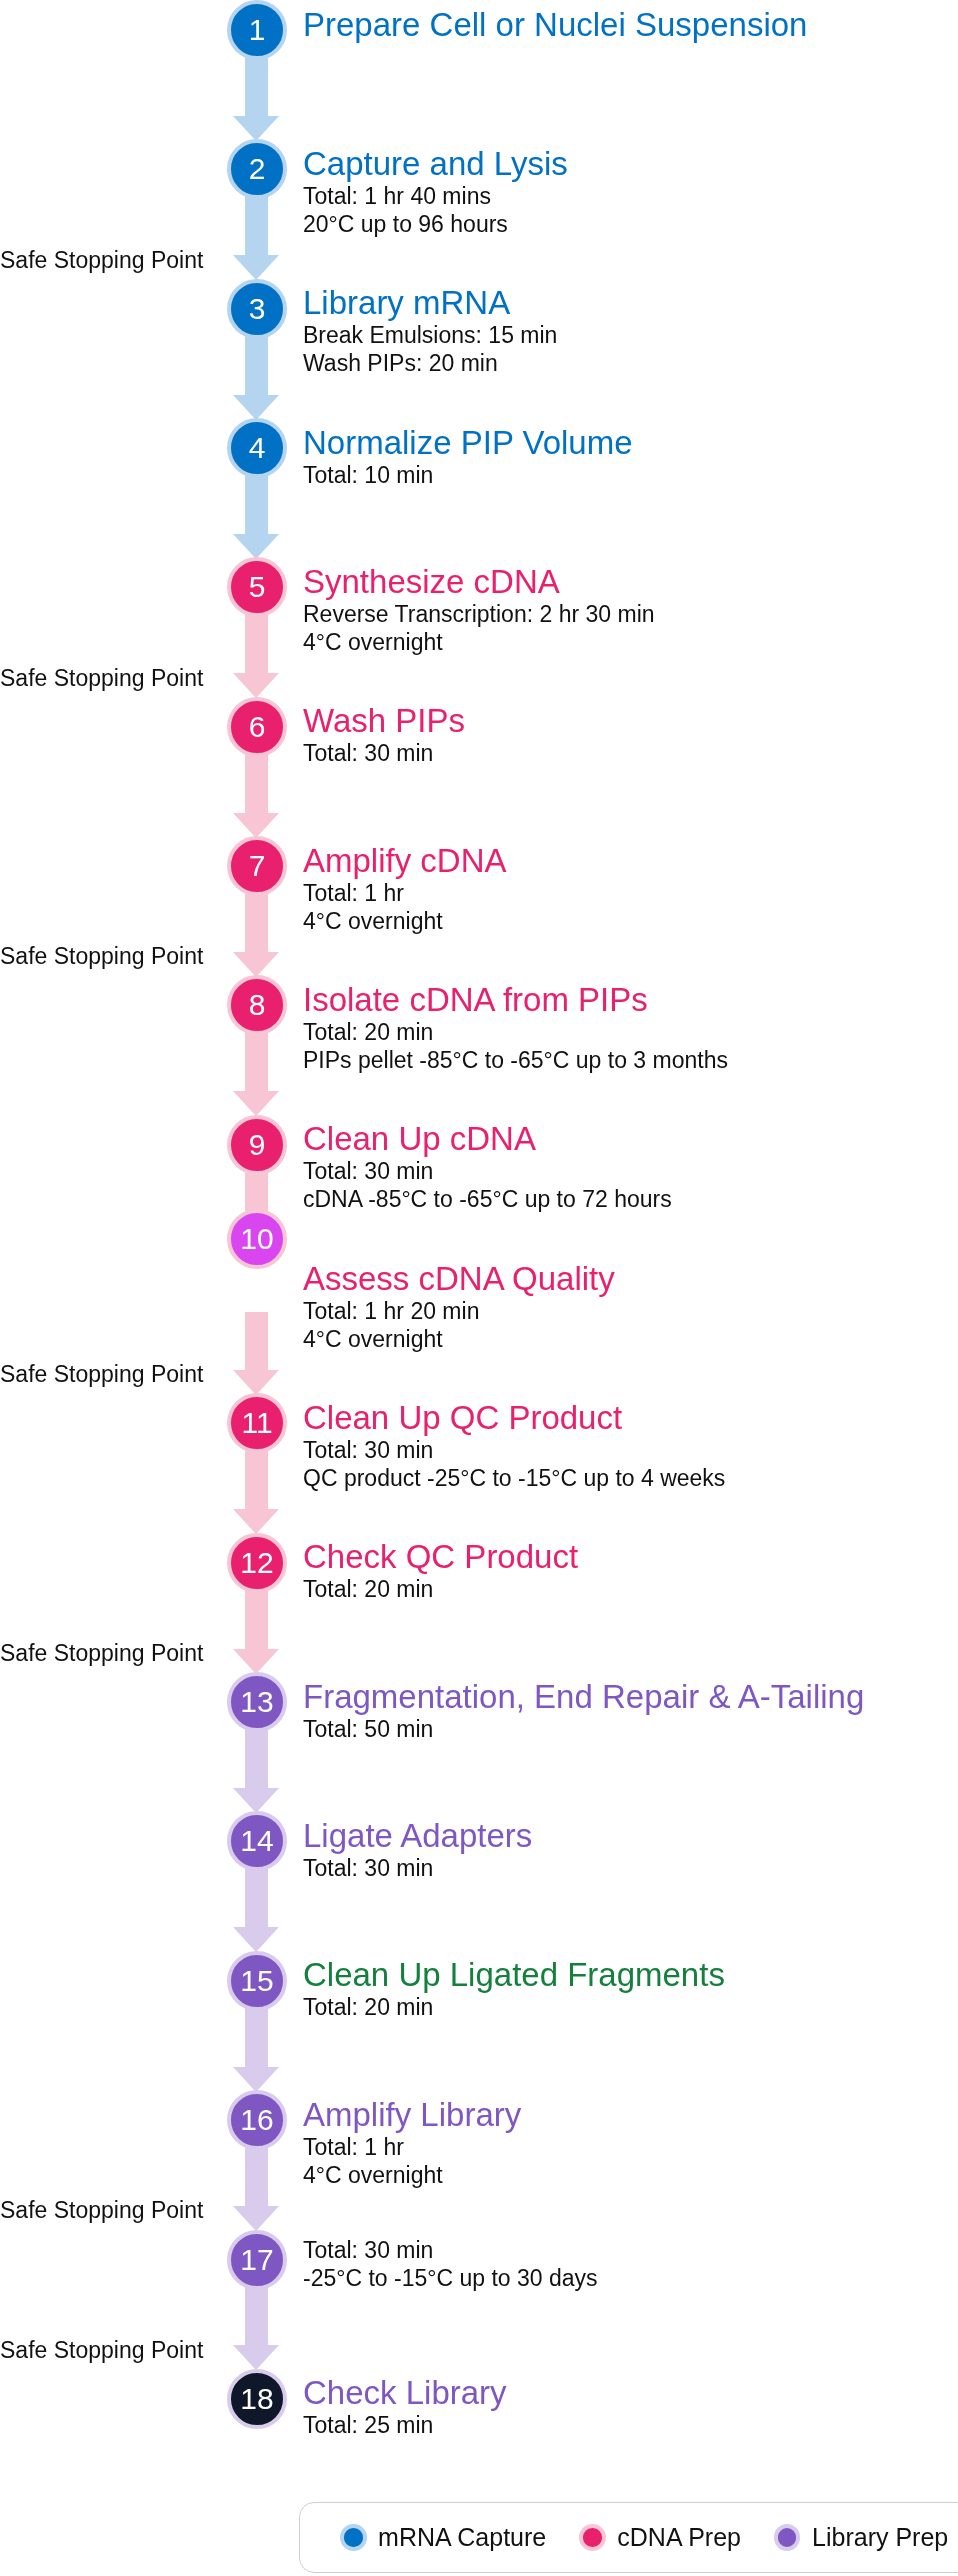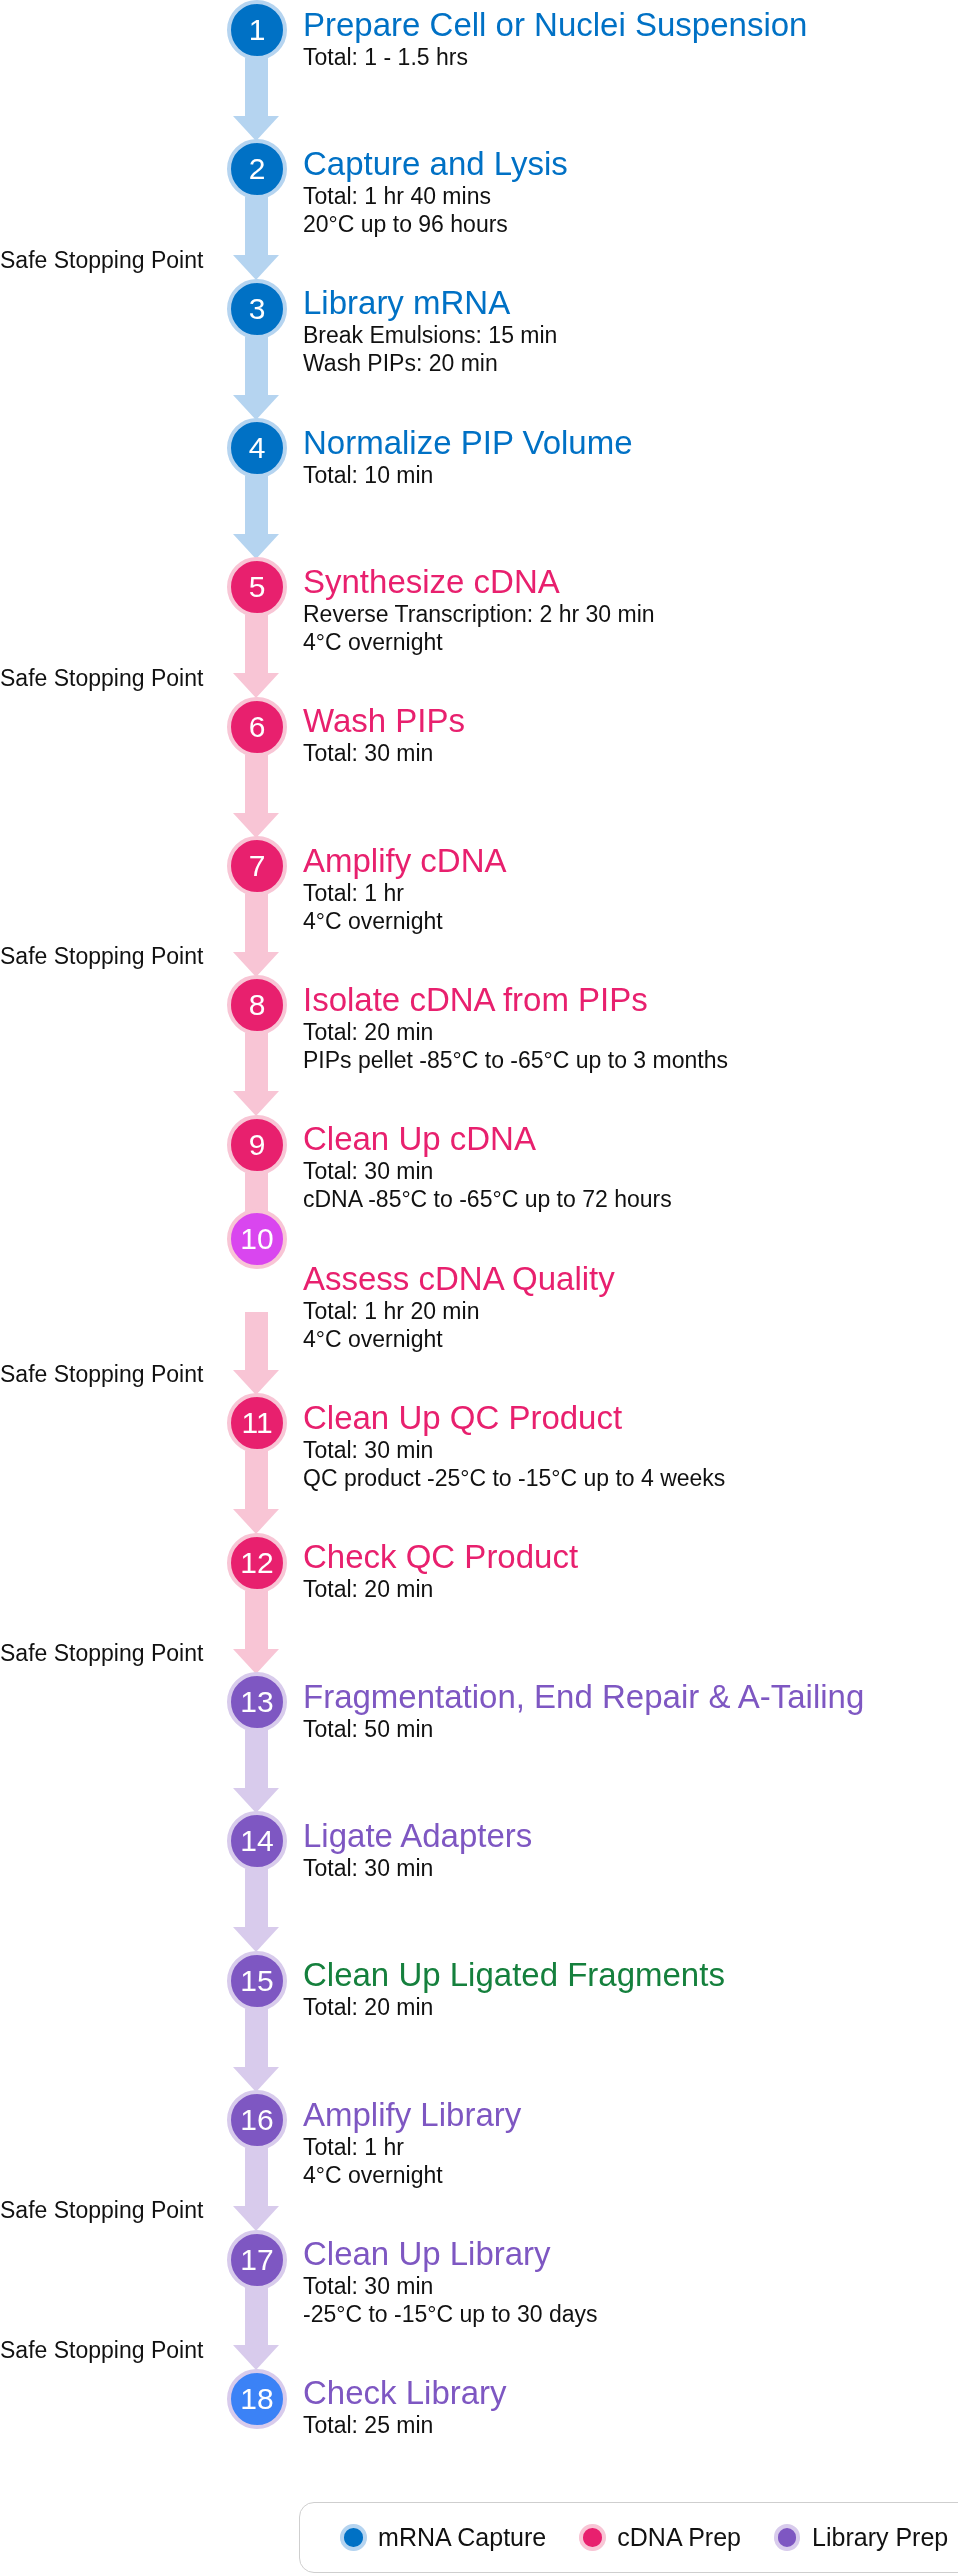--- a/index.html
+++ b/index.html
@@ -21,21 +21,20 @@
 <body>
 
 <div id="workflow">
     <div class="connector" style="left: 245px; top: 58px; height: 83px;">
       <div class="shaft" style="height: 60px; background: rgb(181, 212, 240);"></div>
       <div class="head" style="top: 58px; border-top: 25px solid rgb(181, 212, 240);"></div>
     </div>
     <div class="node" style="left: 227px; top: 0px; background: rgb(0, 113, 197); border-color: rgb(181, 212, 240);">1</div>
     <div class="step-text" style="top: 6.6px;">
       <div class="step-title" style="color: rgb(0, 113, 197);">Prepare Cell or Nuclei Suspension</div>
-      <div class="step-detail">Total: 1 - 1.5 hrs</div>
     </div>
     <div class="connector" style="left: 245px; top: 197px; height: 83px;">
       <div class="shaft" style="height: 60px; background: rgb(181, 212, 240);"></div>
       <div class="head" style="top: 58px; border-top: 25px solid rgb(181, 212, 240);"></div>
     </div>
     <div class="safe-stop" style="top: 246px;">Safe Stopping Point</div>
     <div class="node" style="left: 227px; top: 139px; background: rgb(0, 113, 197); border-color: rgb(181, 212, 240);">2</div>
     <div class="step-text" style="top: 146px;">
       <div class="step-title" style="color: rgb(0, 113, 197);">Capture and Lysis</div>
       <div class="step-detail">Total: 1 hr 40 mins</div>
@@ -180,25 +179,24 @@
       <div class="step-detail">Total: 1 hr</div>
       <div class="step-detail">4°C overnight</div>
     </div>
     <div class="connector" style="left: 245px; top: 2287px; height: 83px;">
       <div class="shaft" style="height: 60px; background: rgb(216, 203, 236);"></div>
       <div class="head" style="top: 58px; border-top: 25px solid rgb(216, 203, 236);"></div>
     </div>
     <div class="safe-stop" style="top: 2336px;">Safe Stopping Point</div>
     <div class="node" style="left: 227px; top: 2230px; background: rgb(126, 87, 194); border-color: rgb(216, 203, 236);">17</div>
     <div class="step-text" style="top: 2236px;">
-      <div class="step-title" style="color: rgb(126, 87, 194);">Clean Up Library</div>
       <div class="step-detail">Total: 30 min</div>
       <div class="step-detail">-25°C to -15°C up to 30 days</div>
     </div>
-    <div class="node" style="left: 227px; top: 2369px; background: #3b82f6; border-color: rgb(216, 203, 236);">18</div>
+    <div class="node" style="left: 227px; top: 2369px; background: #0f172a; border-color: rgb(216, 203, 236);">18</div>
     <div class="step-text" style="top: 2375px;">
       <div class="step-title" style="color: rgb(126, 87, 194);">Check Library</div>
       <div class="step-detail">Total: 25 min</div>
     </div>
   </div>
 
 <div class="legend">
   <div class="legend-item">
     <span class="legend-dot" style="background: rgb(0, 113, 197); border-color: rgb(181, 212, 240);"></span>
     <span class="legend-label">mRNA Capture</span>

